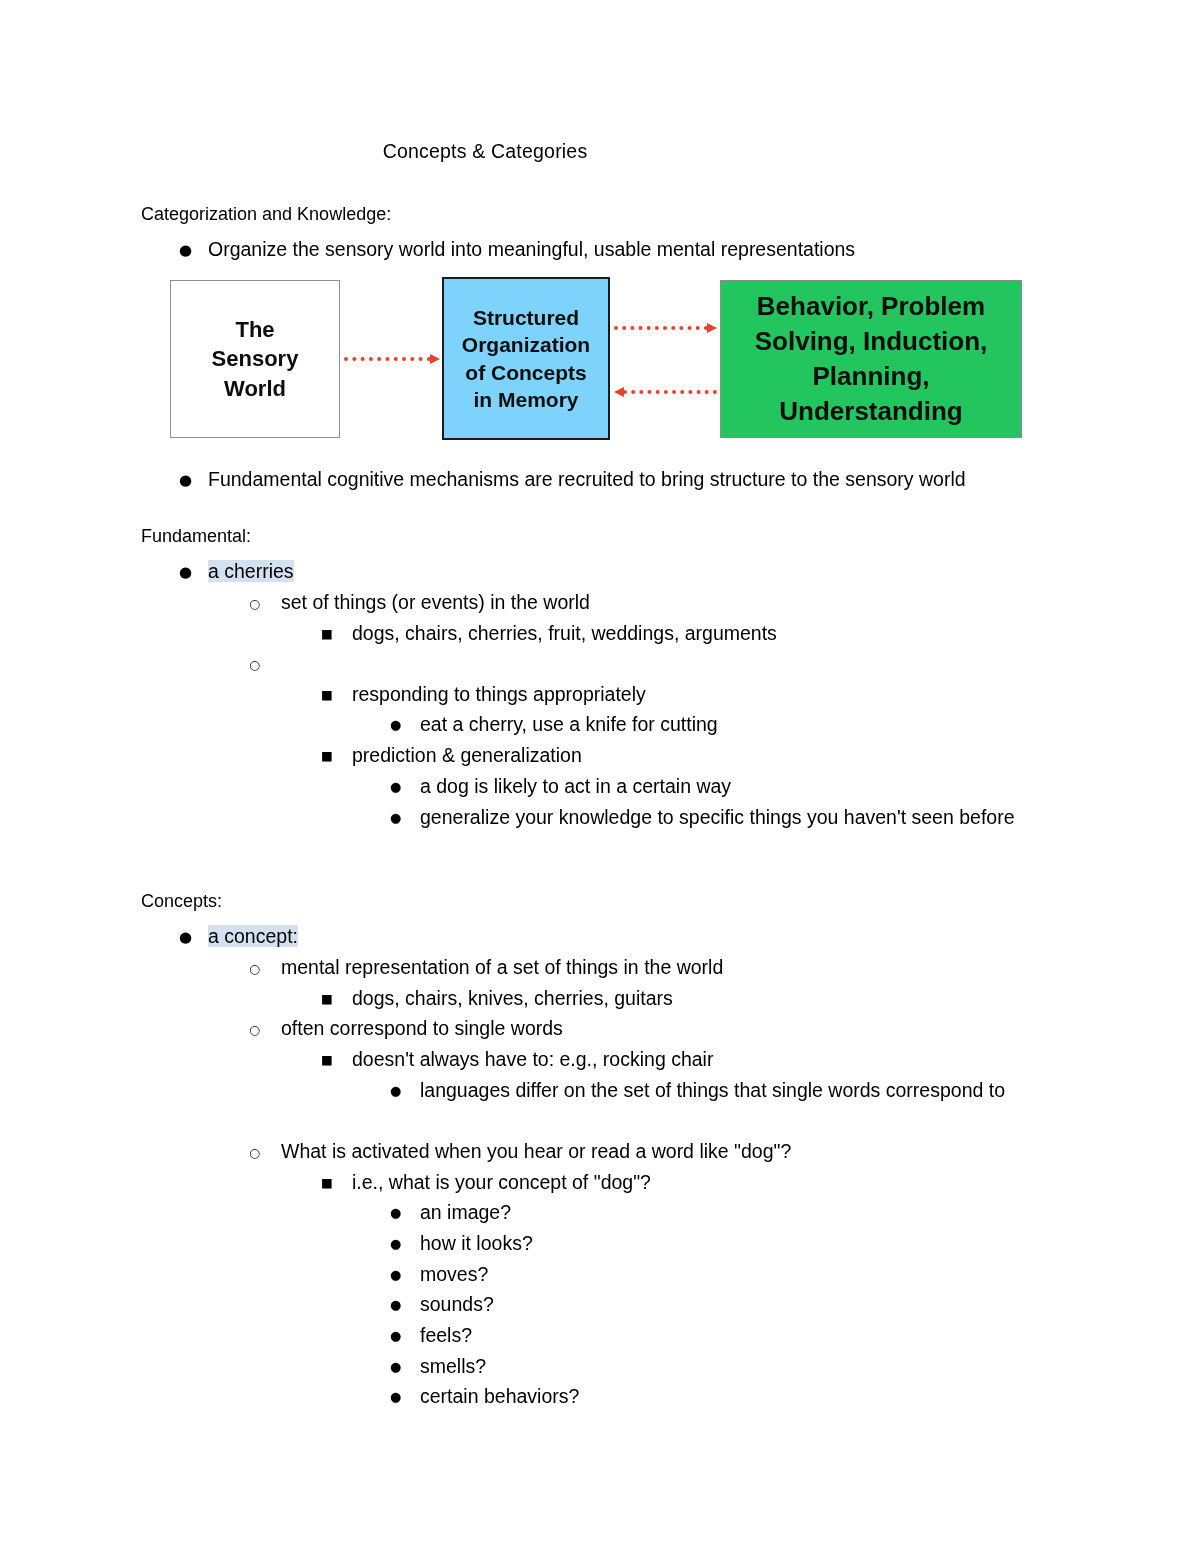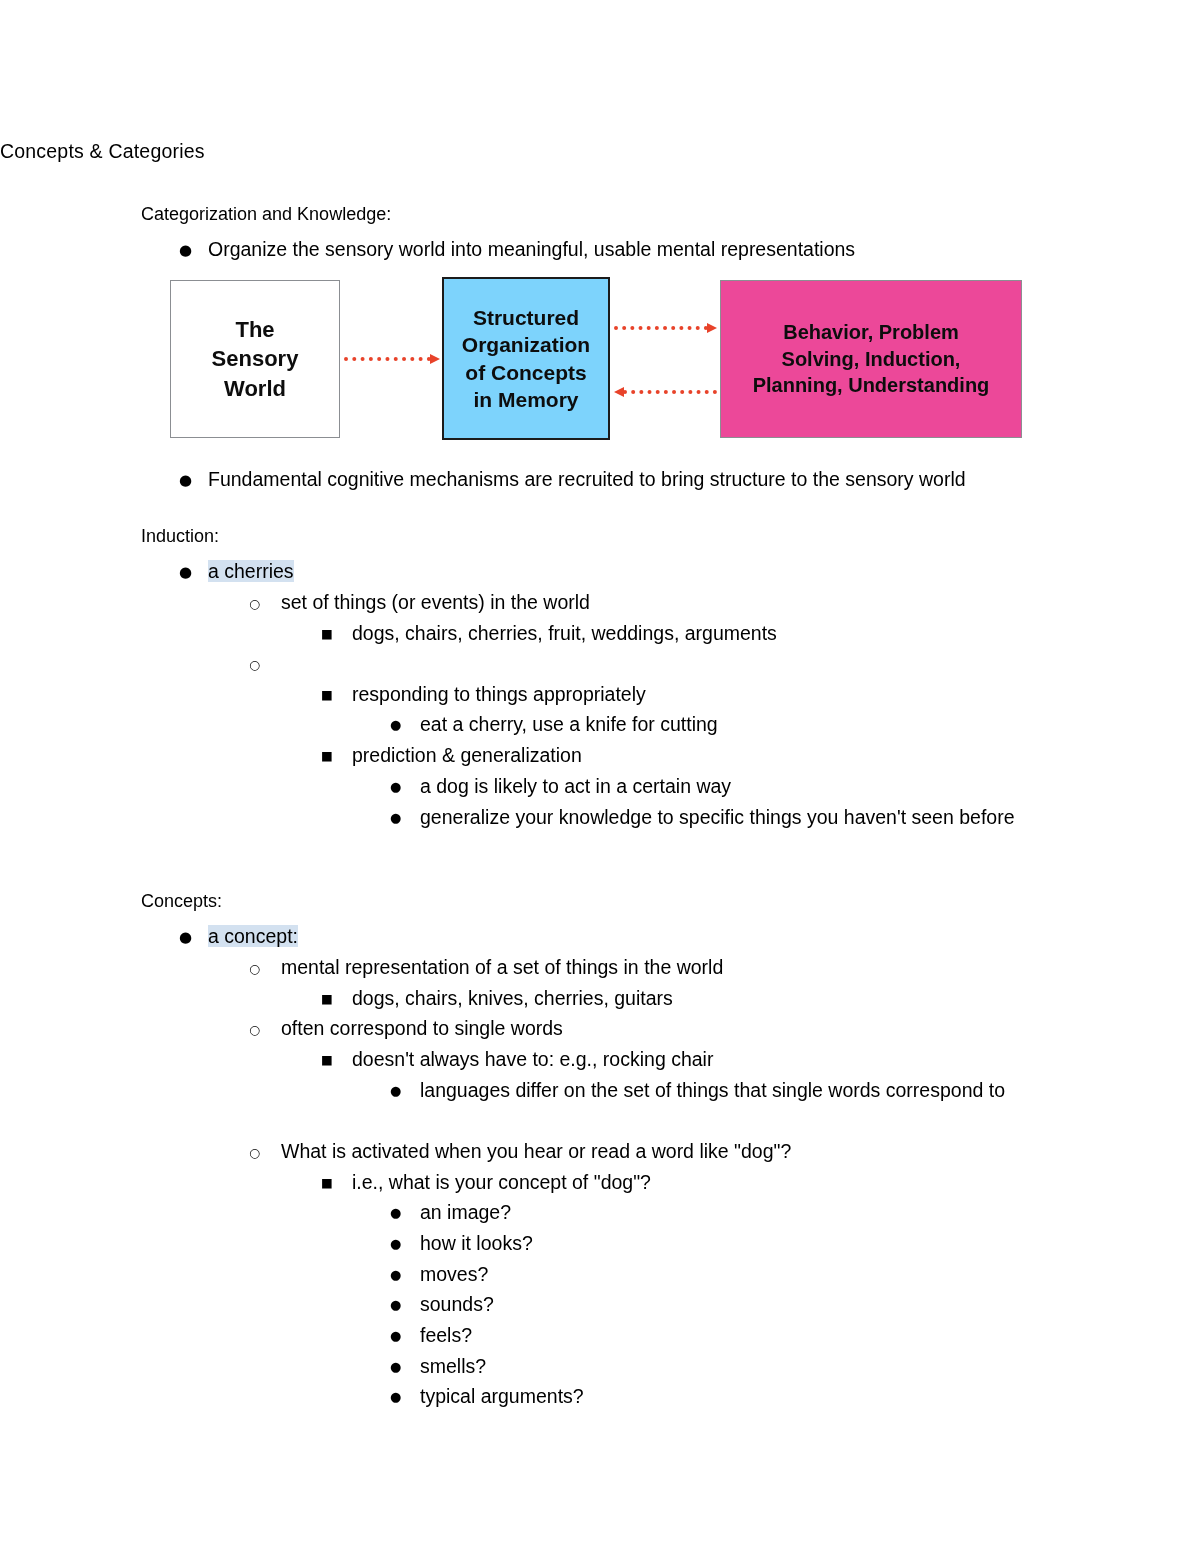--- a/index.html
+++ b/index.html
@@ -20,20 +20,21 @@
     overflow: hidden;
     box-sizing: border-box;
   }
 
   
   .doc-title {
     position: absolute;
     left: 0;
     top: 140px;
     width: 970px;
+    text-align: center;
     font-size: 19.5px;
     letter-spacing: 0.2px;
     line-height: 1.2;
   }
 
   
   .section-head {
     position: absolute;
     left: 141px;
     font-size: 18px;
@@ -122,22 +123,22 @@
     background: #7dd3fc;
     font-size: 21px;
     line-height: 1.3;
   }
   .box-right {
     left: 550px;
     top: 3px;
     width: 302px;
     height: 158px;
     border: 1.4px solid #8b8e92;
-    background: #ec4899;
-    font-size: 20px;
+    background: #22c55e;
+    font-size: 26px;
     line-height: 1.34;
   }
 
   .arrow {
     position: absolute;
     height: 10px;
   }
   .arrow .dots {
     position: absolute;
     left: 0;
@@ -227,21 +228,21 @@
         <span>Planning, Understanding</span>
       </span>
     </div>
   </div>
 
   <div class="li lvl1" style="top:464px;">
     <span class="bullet">●</span>
     <span class="txt">Fundamental cognitive mechanisms are recruited to bring structure to the sensory world</span>
   </div>
 
-  <div class="section-head" style="top:525px;">Induction:</div>
+  <div class="section-head" style="top:525px;">Fundamental:</div>
 
   <div class="li lvl1" style="top:556px;">
     <span class="bullet">●</span>
     <span class="txt"><span class="hl">a cherries</span></span>
   </div>
 
   <div class="li lvl2" style="top:587px;">
     <span class="bullet">○</span>
     <span class="txt">set of things (or events) in the world</span>
   </div>
@@ -347,16 +348,16 @@
     <span class="txt">feels?</span>
   </div>
 
   <div class="li lvl4" style="top:1351px;">
     <span class="bullet">●</span>
     <span class="txt">smells?</span>
   </div>
 
   <div class="li lvl4" style="top:1381px;">
     <span class="bullet">●</span>
-    <span class="txt">typical arguments?</span>
+    <span class="txt">certain behaviors?</span>
   </div>
 
 </div>
 
 </body></html>

